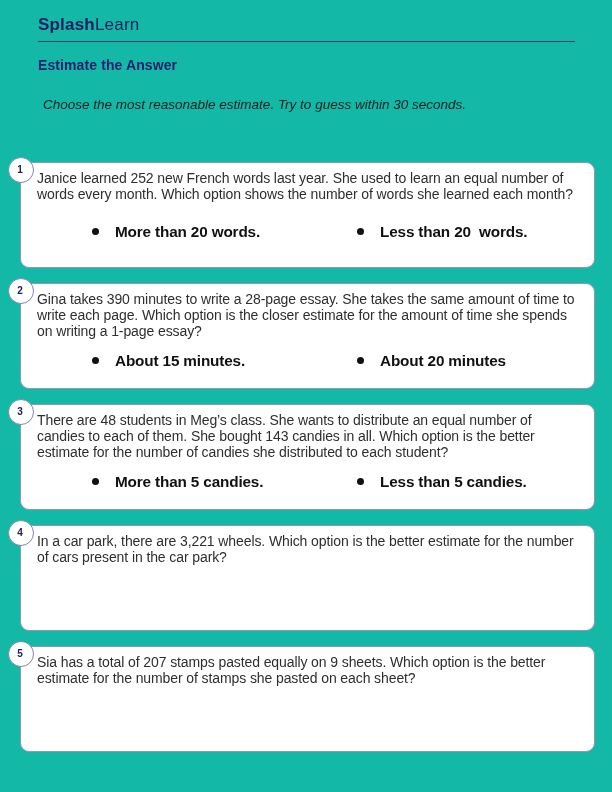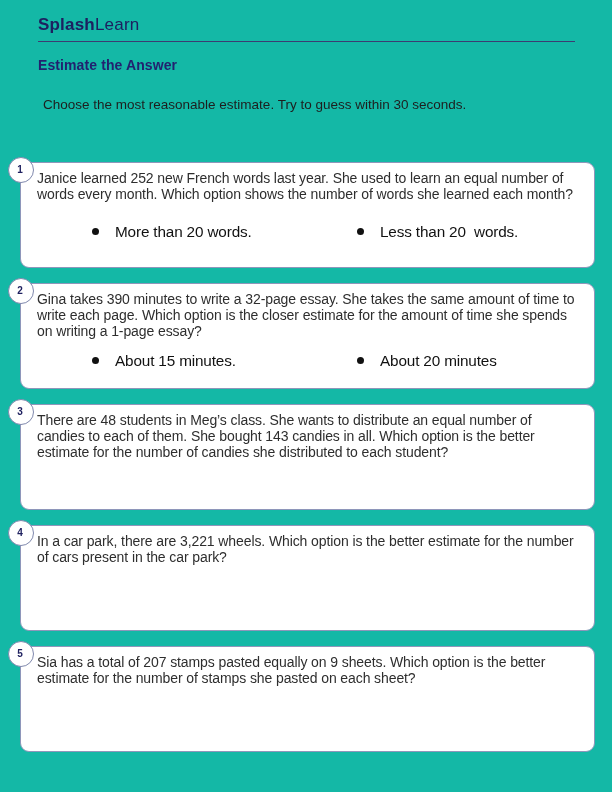--- a/index.html
+++ b/index.html
@@ -28,21 +28,21 @@
   }
 
   .title {
     position:absolute; left:38px; top:57px;
     font-size:14px; font-weight:800; color:#22226f;
     letter-spacing:.1px;
   }
 
   .subtitle {
     position:absolute; left:43px; top:97px;
-    font-size:13.5px; color:#1e1e1e;
+    font-size:13.5px; color:#1e1e1e;font-style:italic;
   }
 
   
   .questions {
     position:absolute; left:20px; top:162px; width:575px;
   }
 
   .qbox {
     position:relative;
     width:575px; height:106px;
@@ -82,21 +82,21 @@
     display:flex; align-items:center;
     cursor:default;
   }
   .opt-left  { left:55px; }
   .opt-right { left:320px; }
   .bullet {
     width:7px; height:7px; border-radius:50%;
     background:#111; margin-right:16px; flex:0 0 auto;
   }
   .olabel {
-    font-size:15.3px; font-weight:400; color:#111;
+    font-size:15.3px; font-weight:700; color:#111;
     letter-spacing:-0.15px;
     white-space:pre;
   }
 </style>
 </head>
 <body>
 
 <div class="page">
 
   <div class="logo">
@@ -125,38 +125,48 @@
           <span class="bullet"></span>
           <span class="olabel">Less than 20  words.</span>
         </div>
       </div>
     </section>
 
     <section class="qbox">
       <div class="qnum">
           <span>2</span>
         </div>
-      <p class="qtext">Gina takes 390 minutes to write a 32-page essay. She takes the same amount of time to write each page. Which option is the closer estimate for the amount of time she spends on writing a 1-page essay?</p>
+      <p class="qtext">Gina takes 390 minutes to write a 28-page essay. She takes the same amount of time to write each page. Which option is the closer estimate for the amount of time she spends on writing a 1-page essay?</p>
       <div class="opts">
         <div class="opt opt-left">
           <span class="bullet"></span>
           <span class="olabel">About 15 minutes.</span>
         </div>
         <div class="opt opt-right">
           <span class="bullet"></span>
           <span class="olabel">About 20 minutes</span>
         </div>
       </div>
     </section>
 
     <section class="qbox">
       <div class="qnum">
           <span>3</span>
         </div>
       <p class="qtext">There are 48 students in Meg’s class. She wants to distribute an equal number of candies to each of them. She bought 143 candies in all. Which option is the better estimate for the number of candies she distributed to each student?</p>
+      <div class="opts">
+        <div class="opt opt-left">
+          <span class="bullet"></span>
+          <span class="olabel">More than 5 candies.</span>
+        </div>
+        <div class="opt opt-right">
+          <span class="bullet"></span>
+          <span class="olabel">Less than 5 candies.</span>
+        </div>
+      </div>
     </section>
 
     <section class="qbox">
       <div class="qnum">
           <span>4</span>
         </div>
       <p class="qtext">In a car park, there are 3,221 wheels. Which option is the better estimate for the number of cars present in the car park?</p>
     </section>
 
     <section class="qbox">

